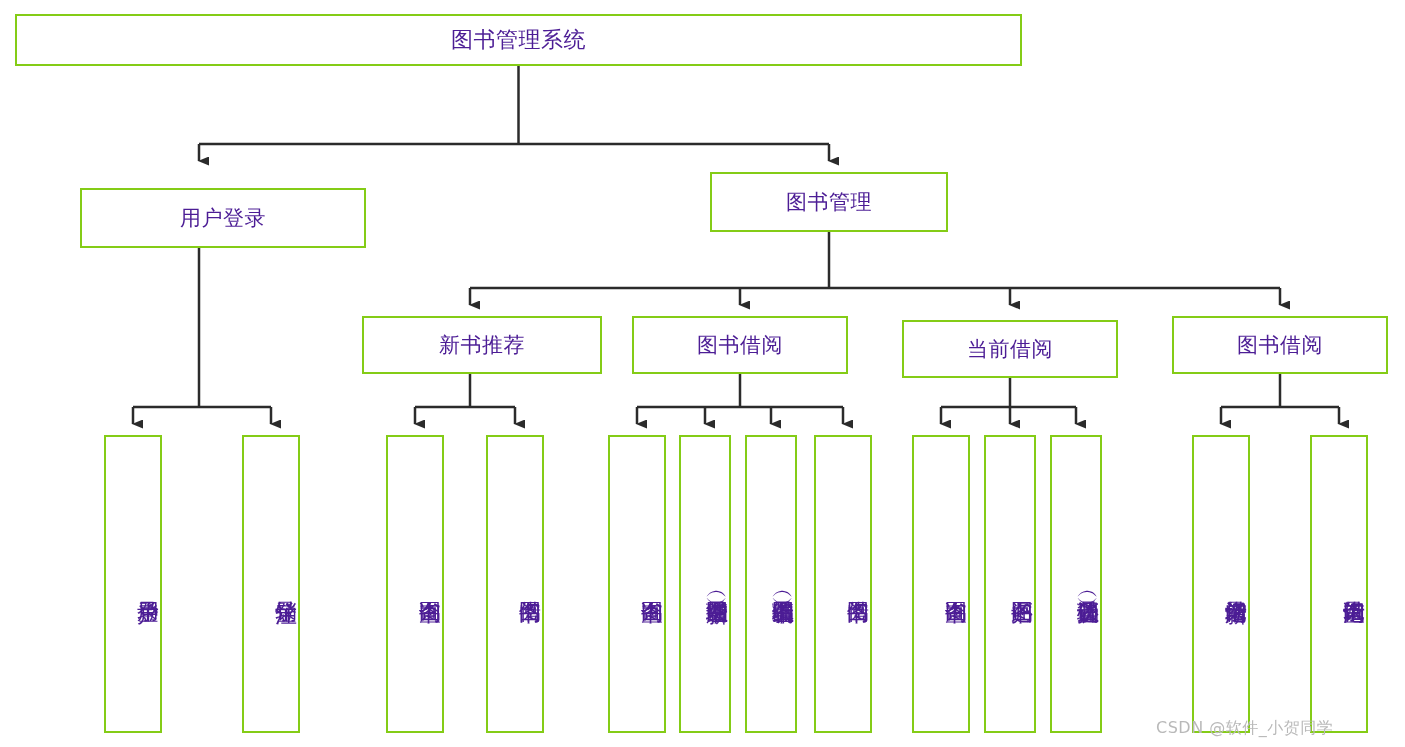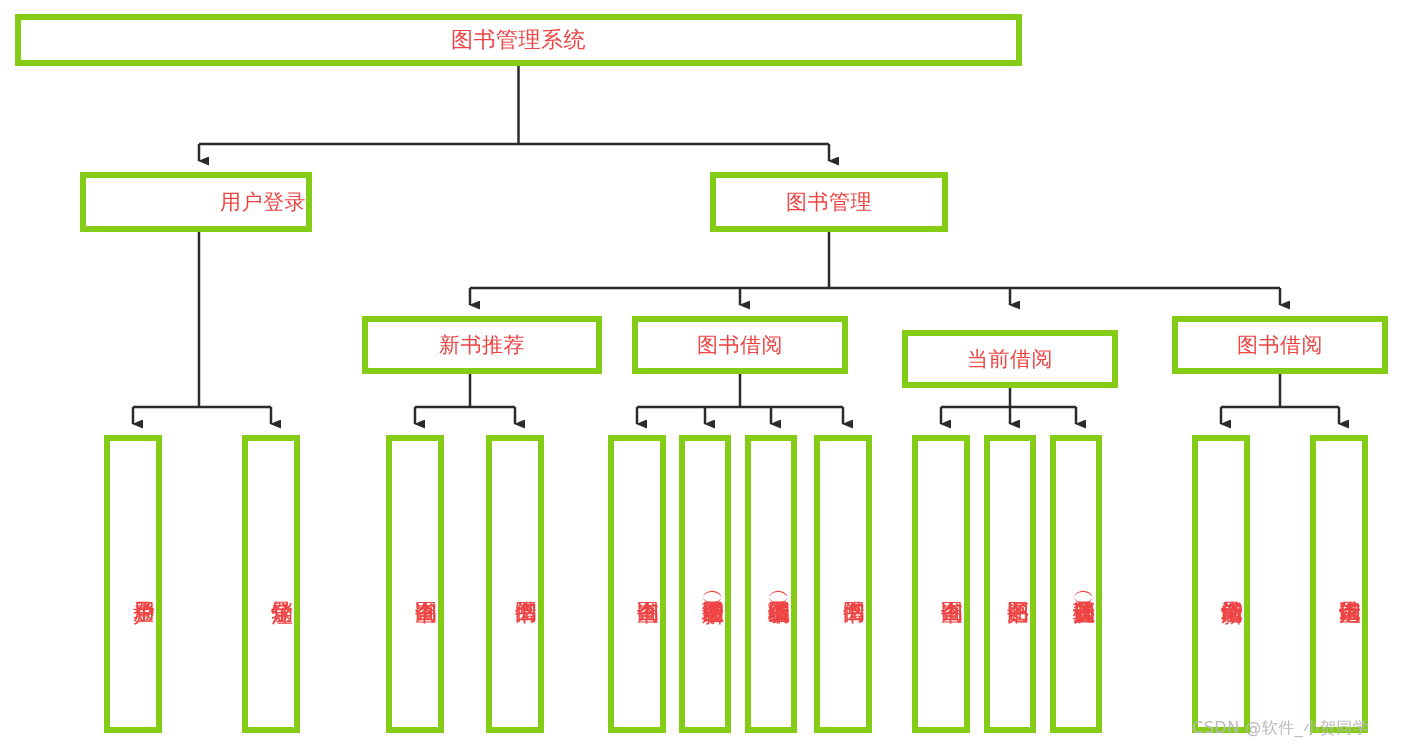--- a/index.html
+++ b/index.html
@@ -23,26 +23,26 @@
     position: absolute;
     left: 0;
     top: 0;
     width: 1405px;
     height: 747px;
     pointer-events: none;
   }
   .node {
     position: absolute;
     box-sizing: border-box;
-    border: 6px solid #84cc16;
+    border: 2px solid #84cc16;
     background: #ffffff;
     display: flex;
     align-items: center;
     justify-content: center;
-    color: #ef4444;
+    color: #4c1d95;
   }
   .node.horiz {
     font-size: 21px;
     letter-spacing: 0.5px;
   }
   .node.vert {
     writing-mode: vertical-rl;
     text-orientation: upright;
     font-size: 22px;
     line-height: 1.12;
@@ -105,33 +105,33 @@
         <path d="M 1221 407 L 1339 407"></path>
         <path d="M 1221 407 L 1221 424" marker-end="url(#arrowhead)"></path>
         <path d="M 1339 407 L 1339 424" marker-end="url(#arrowhead)"></path>
       </g>
   </svg>
 
   <div id="node-layer">
       <div class="node horiz root" style="left: 15px; top: 14px; width: 1007px; height: 52px;">
         <span>图书管理系统</span>
       </div>
-      <div class="node horiz" style="left: 80px; top: 172px; width: 232px; height: 60px; justify-content: flex-end;">
+      <div class="node horiz" style="left: 80px; top: 188px; width: 286px; height: 60px;">
         <span>用户登录</span>
       </div>
       <div class="node horiz" style="left: 710px; top: 172px; width: 238px; height: 60px;">
         <span>图书管理</span>
       </div>
       <div class="node horiz" style="left: 362px; top: 316px; width: 240px; height: 58px;">
         <span>新书推荐</span>
       </div>
       <div class="node horiz" style="left: 632px; top: 316px; width: 216px; height: 58px;">
         <span>图书借阅</span>
       </div>
-      <div class="node horiz" style="left: 902px; top: 330px; width: 216px; height: 58px;">
+      <div class="node horiz" style="left: 902px; top: 320px; width: 216px; height: 58px;">
         <span>当前借阅</span>
       </div>
       <div class="node horiz" style="left: 1172px; top: 316px; width: 216px; height: 58px;">
         <span>图书借阅</span>
       </div>
       <div class="node vert" style="left: 104px; top: 435px; width: 58px; height: 298px;">
         <span>用户登录</span>
       </div>
       <div class="node vert" style="left: 242px; top: 435px; width: 58px; height: 298px;">
         <span>注销登录</span>
@@ -164,14 +164,14 @@
         <span>确认归还（管理员）</span>
       </div>
       <div class="node vert" style="left: 1192px; top: 435px; width: 58px; height: 298px;">
         <span>新增借阅记录</span>
       </div>
       <div class="node vert" style="left: 1310px; top: 435px; width: 58px; height: 298px;">
         <span>查询借阅记录</span>
       </div>
     </div>
 
-  <div class="watermark" style="left: 1192px; top: 718px; text-align: right;">CSDN @软件_小贺同学</div>
+  <div class="watermark" style="left: 1156px; top: 718px; text-align: right;">CSDN @软件_小贺同学</div>
 </div>
 
 </body></html>

